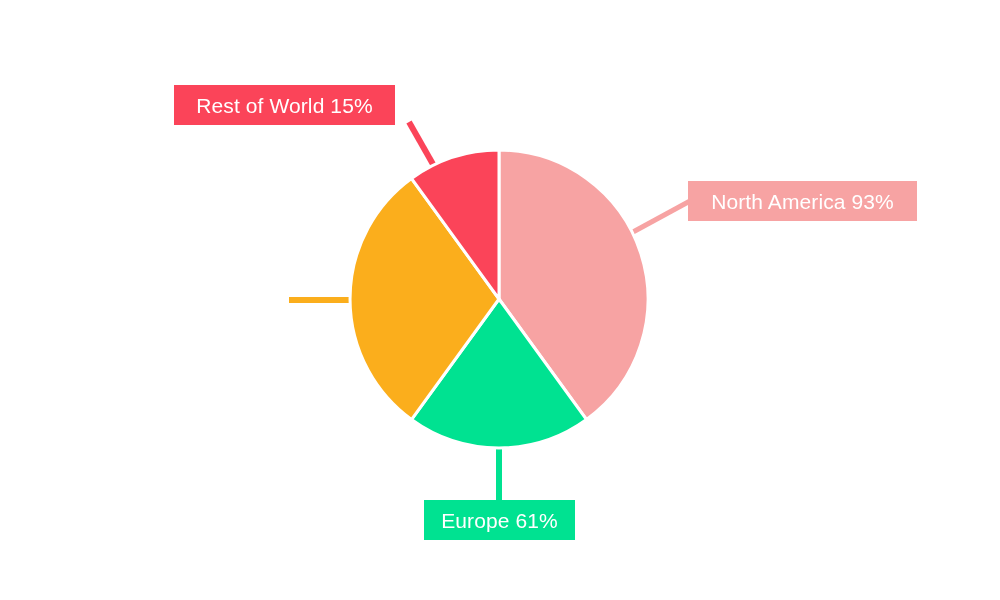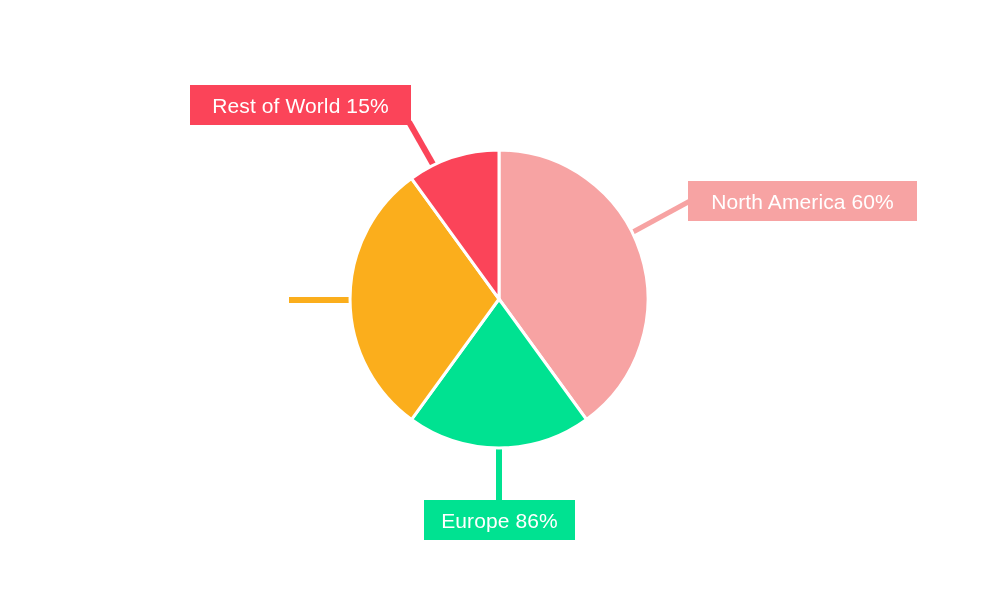--- a/index.html
+++ b/index.html
@@ -64,26 +64,26 @@
       <path d="M 499 299 L 499 150 A 149 149 0 0 1 586.54 419.54 Z" fill="#f7a3a3" stroke="#ffffff" stroke-width="3" stroke-linejoin="miter"></path>
 
       <path d="M 499 299 L 586.54 419.54 A 149 149 0 0 1 411.46 419.54 Z" fill="#00e291" stroke="#ffffff" stroke-width="3" stroke-linejoin="miter"></path>
 
       <path d="M 499 299 L 411.46 419.54 A 149 149 0 0 1 411.46 178.46 Z" fill="#fbae1c" stroke="#ffffff" stroke-width="3" stroke-linejoin="miter"></path>
 
       <path d="M 499 299 L 411.46 178.46 A 149 149 0 0 1 499 150 Z" fill="#fb4459" stroke="#ffffff" stroke-width="3" stroke-linejoin="miter"></path>
     </g>
   </svg>
 
-  <div class="label-box" style="left:190px; top:85px; width:221px; height:40px; background:#fb4459;">
+  <div class="label-box" style="left:174px; top:85px; width:221px; height:40px; background:#fb4459;">
     <span class="label-text">Rest of World 15%</span>
   </div>
 
   <div class="label-box" style="left:688px; top:181px; width:229px; height:40px; background:#f7a3a3;">
-    <span class="label-text">North America 60%</span>
+    <span class="label-text">North America 93%</span>
   </div>
 
 
   <div class="label-box" style="left:424px; top:500px; width:151px; height:40px; background:#00e291;">
-    <span class="label-text">Europe 86%</span>
+    <span class="label-text">Europe 61%</span>
   </div>
 
 </div>
 
 </body></html>

